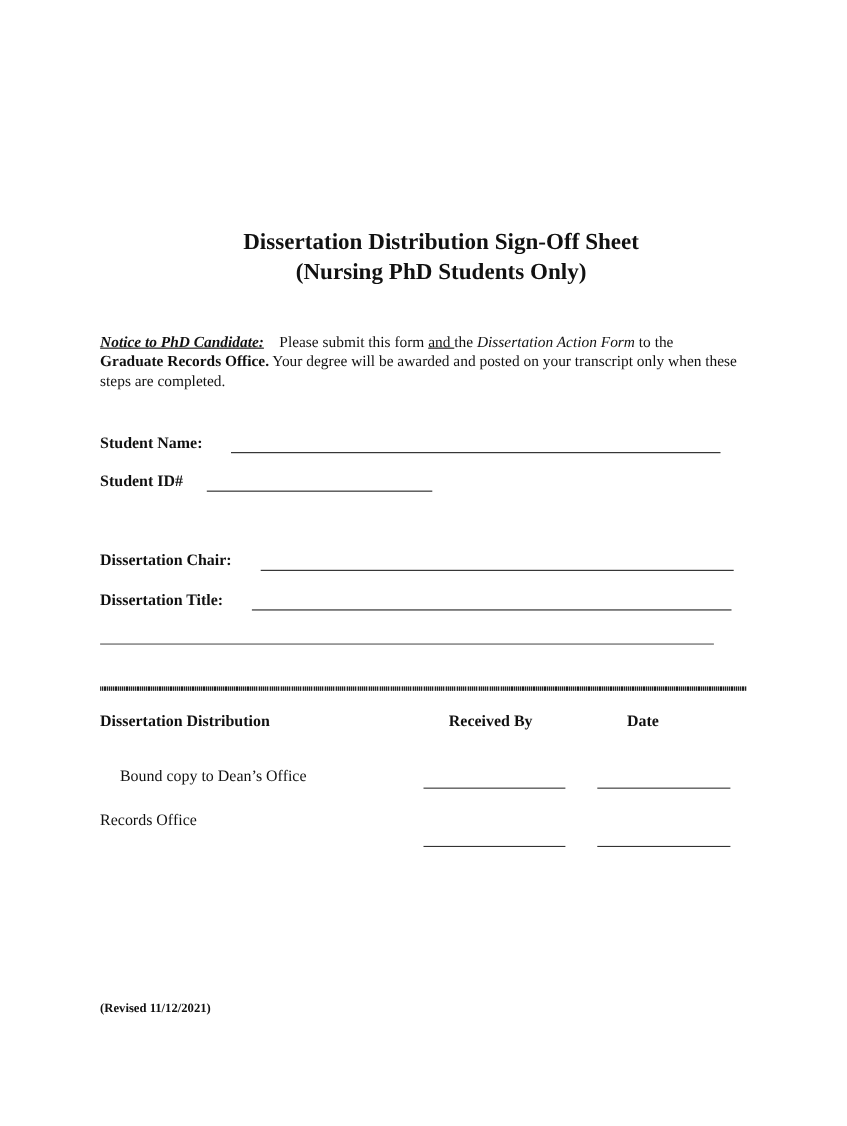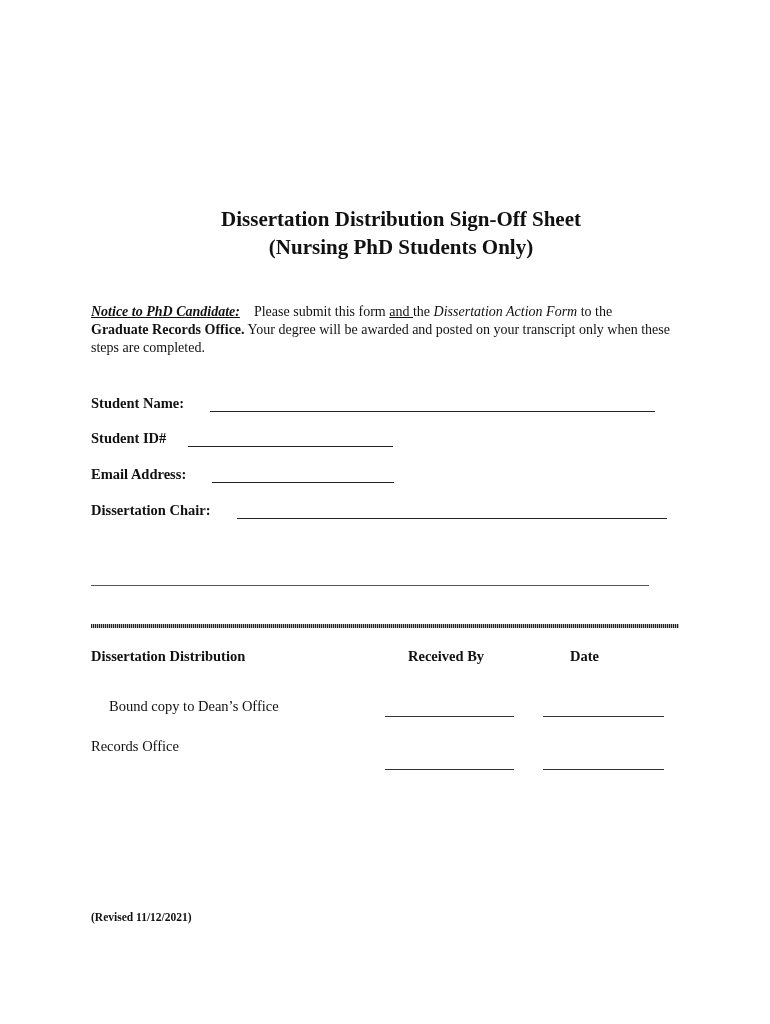--- a/index.html
+++ b/index.html
@@ -45,30 +45,30 @@
   <div class="field" style="top:392px;">
     <span>Student Name:</span>
     <span class="line" style="width:445px;"></span>
   </div>
 
   <div class="field" style="top:427px;">
     <span>Student ID#</span>
     <span class="line tight" style="width:205px;"></span>
   </div>
 
-  <div class="field" style="top:463px;">
-    <span>Email Address:</span>
-    <span class="line" style="width:182px;"></span>
-  </div>
 
   <div class="field" style="top:499px;">
     <span>Dissertation Chair:</span>
     <span class="line" style="width:430px;"></span>
   </div>
 
+  <div class="field" style="top:535px;">
+    <span>Dissertation Title:</span>
+    <span class="line" style="width:436px;"></span>
+  </div>
 
   <div class="full-line" style="top:585px;"></div>
 
   <div class="sep"></div>
 
   <div class="hdr" style="left:91px;">Dissertation Distribution</div>
   <div class="hdr" style="left:408px;">Received By</div>
   <div class="hdr" style="left:570px;">Date</div>
 
   <div class="row-label" style="top:697px;margin-left:18px;">Bound copy to Dean’s Office</div>

